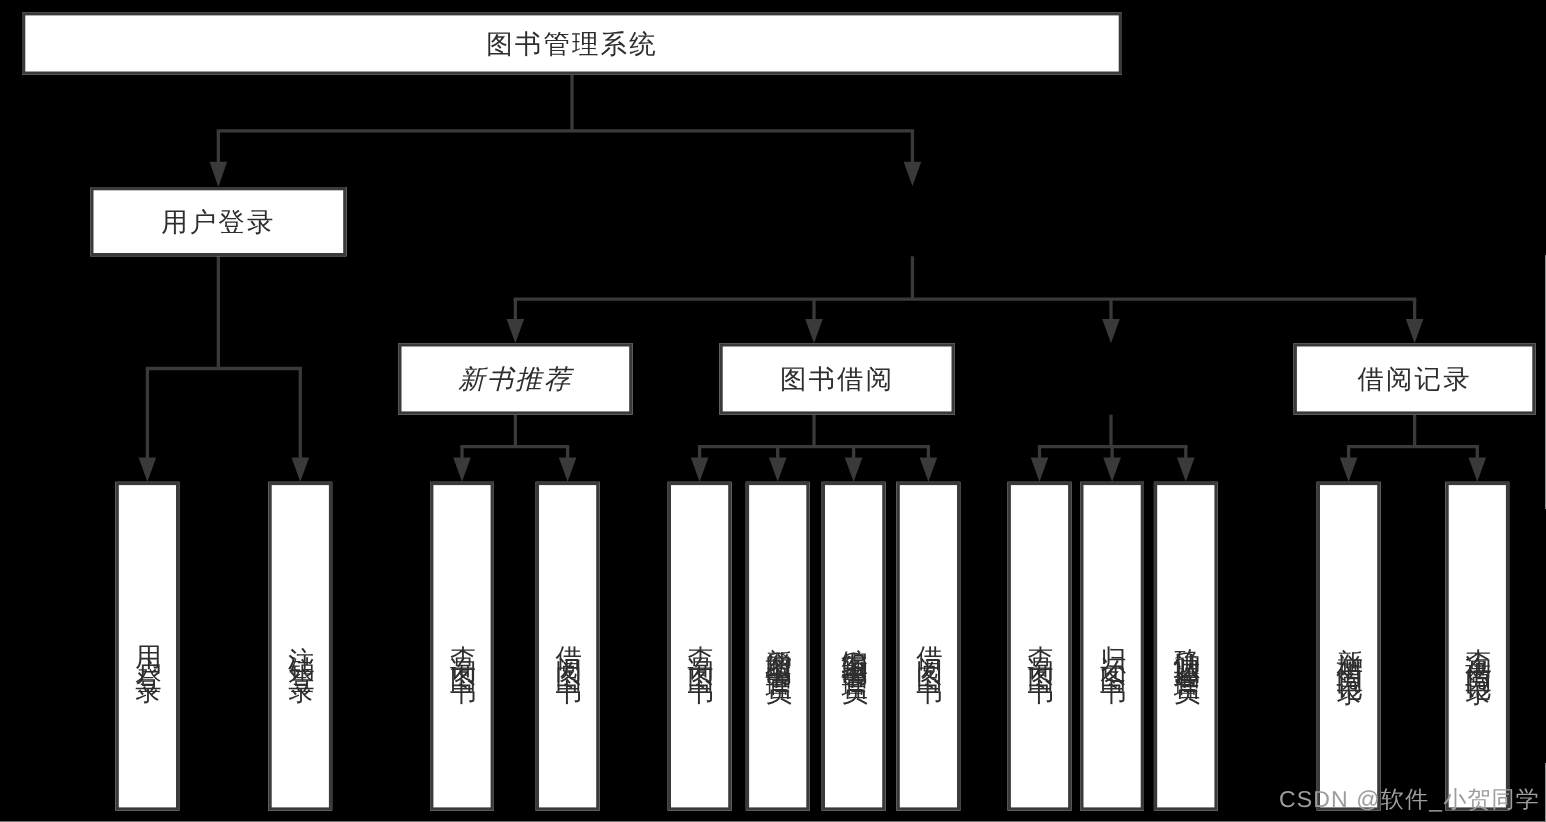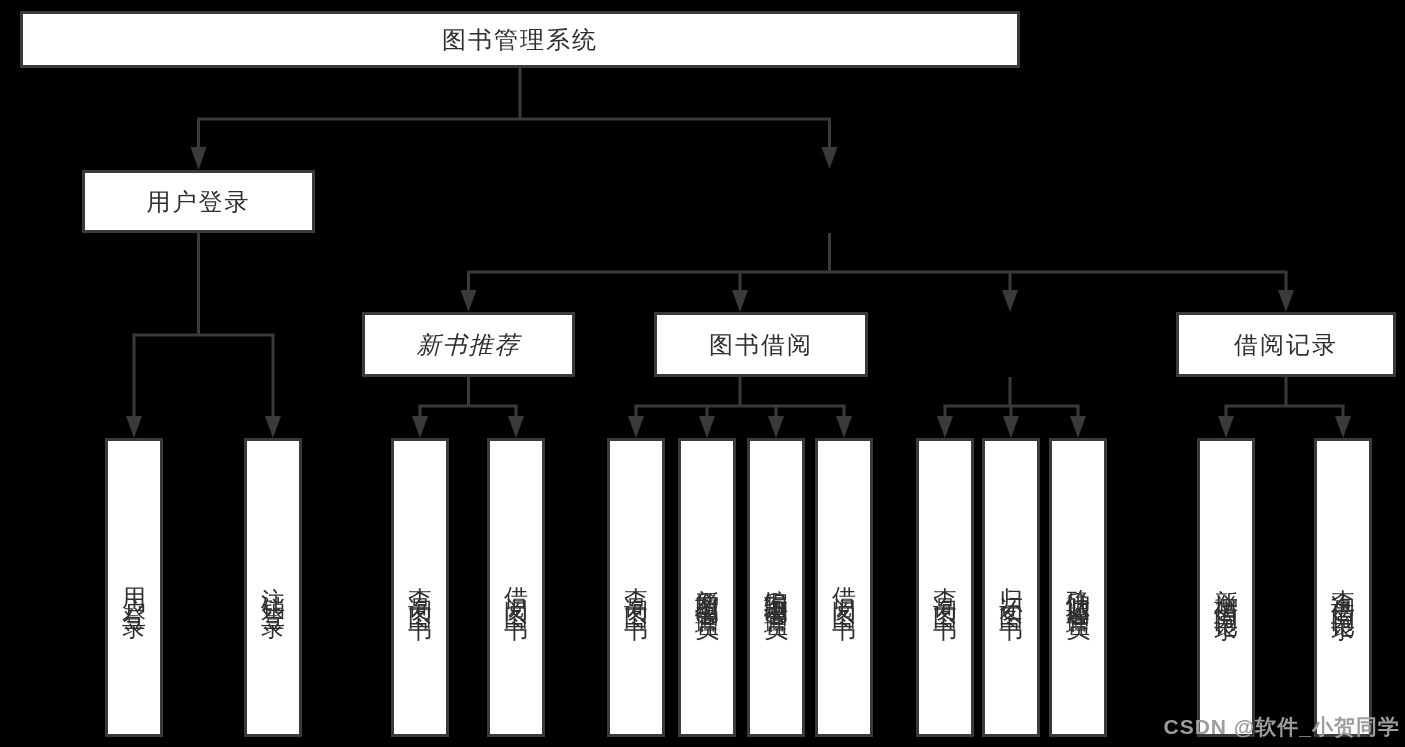--- a/index.html
+++ b/index.html
@@ -43,21 +43,21 @@
   .n-current{left:903px;width:214px;}
   .n-records{left:1176px;width:220px;}
   .leaf{top:438px;width:58px;height:299px;}
   .lf-a{left:105px;} .lf-b{left:244px;}
   .lf-c{left:391px;} .lf-d{left:487px;}
   .lf-e{left:607px;} .lf-f{left:678px;} .lf-g{left:747px;} .lf-h{left:815px;}
   .lf-i{left:916px;} .lf-j{left:982px;} .lf-k{left:1049px;}
   .lf-l{left:1197px;} .lf-m{left:1314px;}
   .watermark{
     position:absolute;right:5px;bottom:6px;z-index:3;
-    font-size:21px;letter-spacing:1px;color:#9d9d9d;white-space:nowrap;font-weight:bold;
+    font-size:21px;letter-spacing:1px;color:#9d9d9d;white-space:nowrap;
   }
 </style>
 </head>
 <body>
 
 <div class="canvas">
 
   <svg class="connectors" width="1405" height="747" viewBox="0 0 1405 747">
     <g stroke="#3a3a3a" stroke-width="3" fill="none">
 

